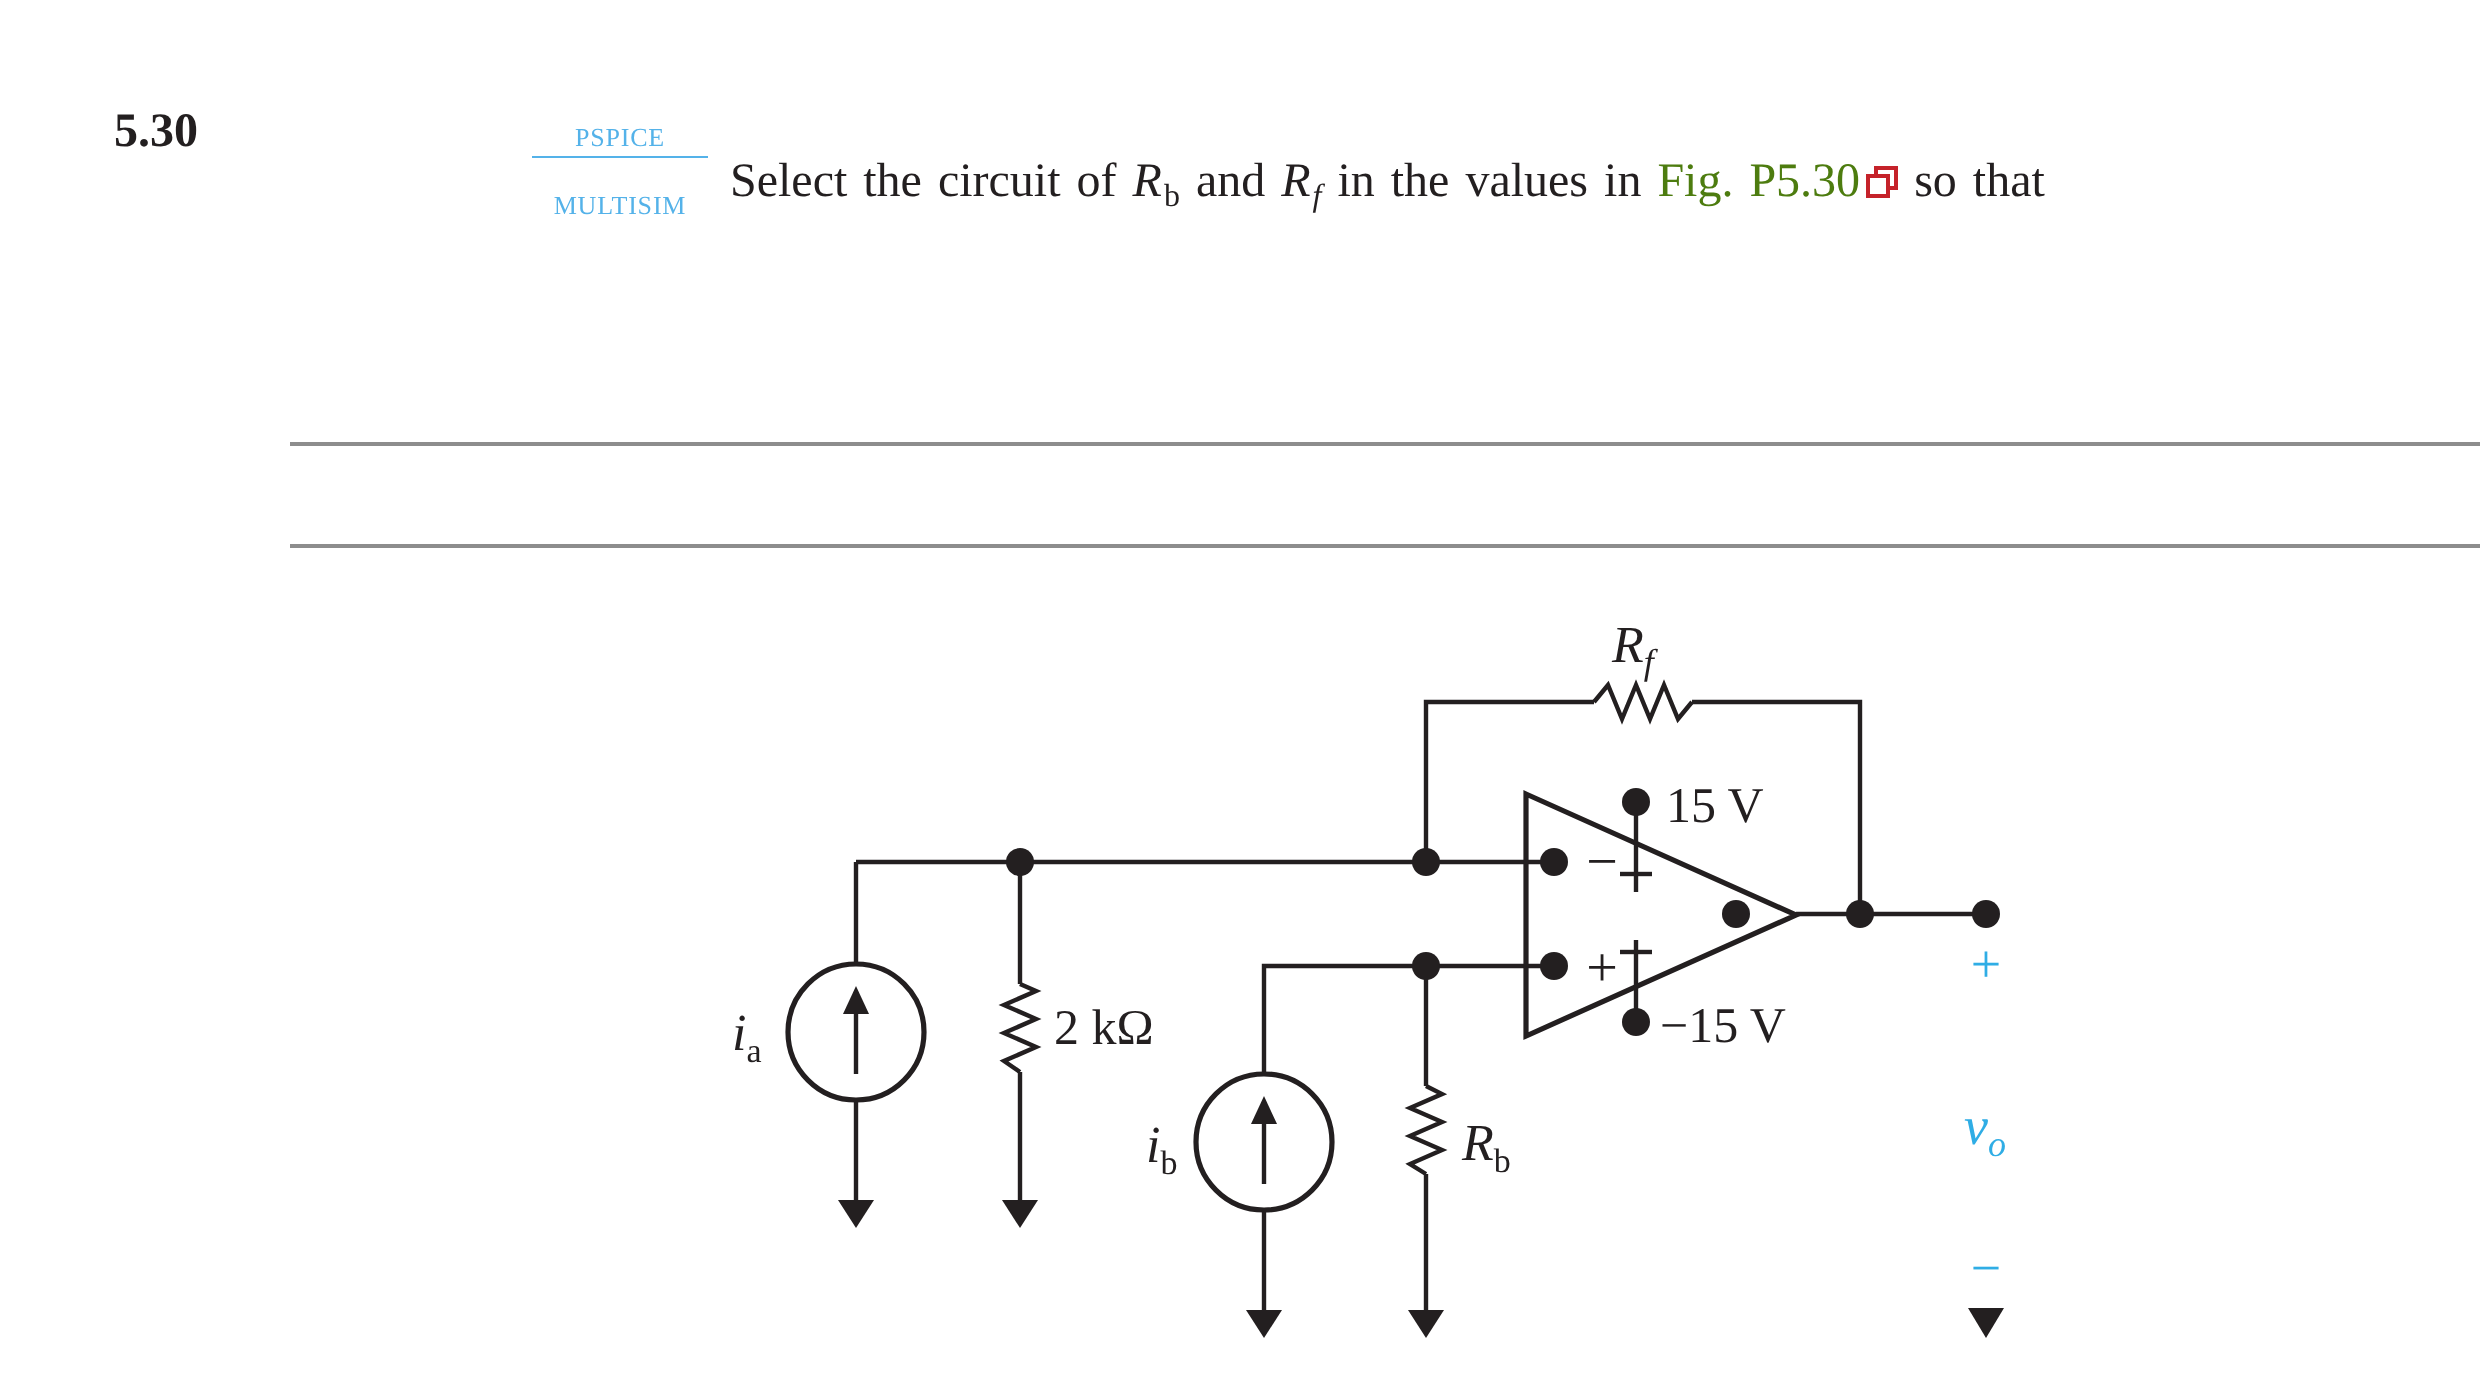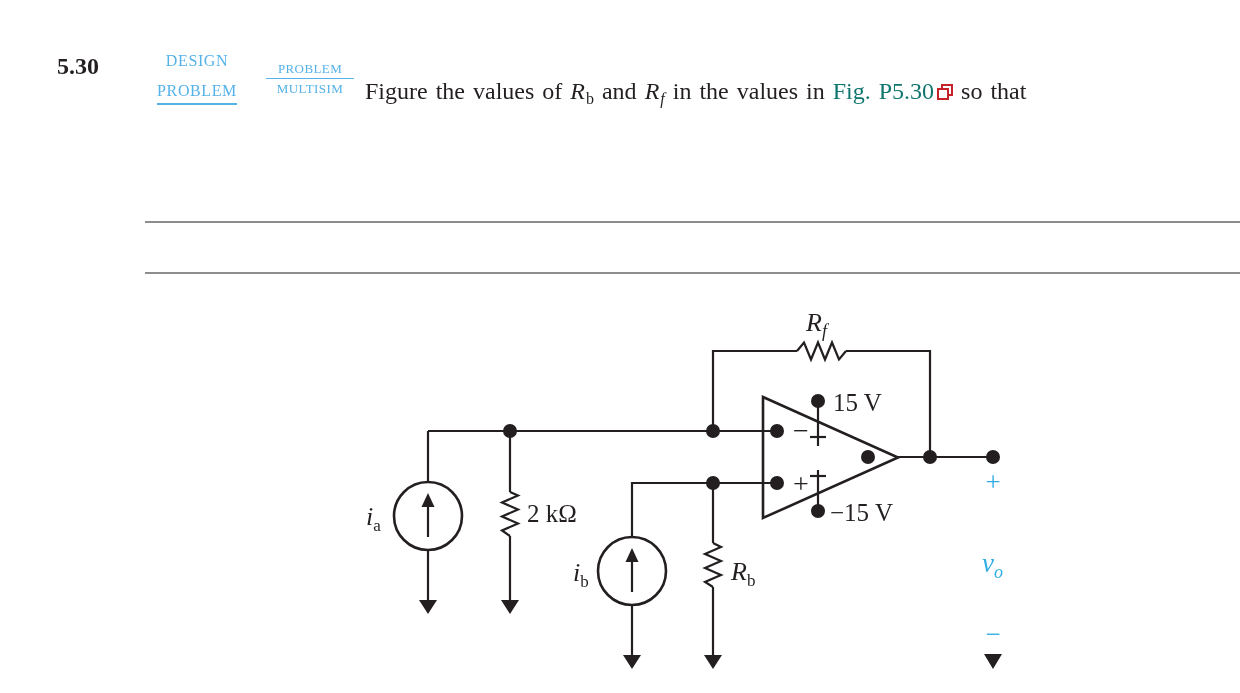--- a/index.html
+++ b/index.html
@@ -9,27 +9,27 @@
   .problem-number{position:absolute;left:57px;top:53px;font-size:24px;font-weight:700;}
 
   .design-tag{position:absolute;left:143px;top:53px;width:108px;text-align:center;
               color:#54b2e9;font-size:16px;letter-spacing:0.6px;line-height:1;}
   .design-tag .l1{display:block;}
   .design-tag .l2{display:inline-block;margin-top:14px;padding-bottom:4px;border-bottom:2px solid #54b2e9;}
 
   .sim-tag{position:absolute;left:266px;top:62px;width:88px;text-align:center;
            color:#54b2e9;font-size:13px;letter-spacing:0.4px;line-height:1;}
   .sim-tag .l1{display:block;padding-bottom:3px;border-bottom:1.5px solid #54b2e9;}
-  .sim-tag .l2{display:block;margin-top:3px;}
+  .sim-tag .l2{display:block;margin-top:17px;}
 
   .statement{position:absolute;left:365px;top:54px;font-size:24px;white-space:nowrap;word-spacing:2px;}
   .mvar{font-style:italic;}
   .sub{font-size:16px;position:relative;top:5px;margin-left:1px;}
   .sub.it{font-style:italic;}
-  .figure-link{color:#0f766e;text-decoration:none;cursor:pointer;}
+  .figure-link{color:#4d7c0f;text-decoration:none;cursor:pointer;}
   .popup-icon{display:inline-block;position:relative;width:16px;height:16px;margin-left:3px;top:1px;}
   .popup-icon .sq-back{position:absolute;right:0;top:0;width:8px;height:8px;border:2px solid #c5222a;}
   .popup-icon .sq-front{position:absolute;left:0;bottom:0;width:8px;height:8px;border:2px solid #c5222a;background:#fff;}
 
   .equation{position:absolute;left:568px;top:153px;font-size:27px;white-space:nowrap;}
   .equation .sub{font-size:18px;top:6px;}
 
   .rule{position:absolute;left:145px;width:1095px;height:2px;background:#8d8d8d;}
   .rule.top{top:221px;}
   .rule.bottom{top:272px;}
@@ -38,31 +38,27 @@
   .circuit-svg{position:absolute;left:340px;top:295px;}
   .circuit-svg text{font-family:"Liberation Serif", serif;}
 </style>
 </head>
 <body>
 
 <div class="page">
 
   <span class="problem-number">5.30</span>
 
-  <div class="design-tag">
-    <span class="l1">DESIGN</span>
-    <span class="l2">PROBLEM</span>
-  </div>
 
   <div class="sim-tag">
-    <span class="l1">PROBLEM</span>
+    <span class="l1">PSPICE</span>
     <span class="l2">MULTISIM</span>
   </div>
 
-  <p class="statement"><span>Figure the values of </span><span class="mvar">R</span><span class="sub">b</span><span> and </span><span class="mvar">R</span><span class="sub it">f</span><span> in the values in </span><a class="figure-link">Fig. P5.30</a><span class="popup-icon"><span class="sq-back"></span><span class="sq-front"></span></span><span> so that</span></p>
+  <p class="statement"><span>Select the circuit of </span><span class="mvar">R</span><span class="sub">b</span><span> and </span><span class="mvar">R</span><span class="sub it">f</span><span> in the values in </span><a class="figure-link">Fig. P5.30</a><span class="popup-icon"><span class="sq-back"></span><span class="sq-front"></span></span><span> so that</span></p>
 
 
   <div class="rule top"></div>
   <div class="rule bottom"></div>
 
   <svg class="circuit-svg" width="700" height="398" viewBox="340 295 700 398" fill="none" stroke="#231f20" stroke-width="2.2">
 
     <g>
       <path d="M428,431 V483"></path>
       <circle cx="428" cy="516" r="34" stroke-width="2.6"></circle>

